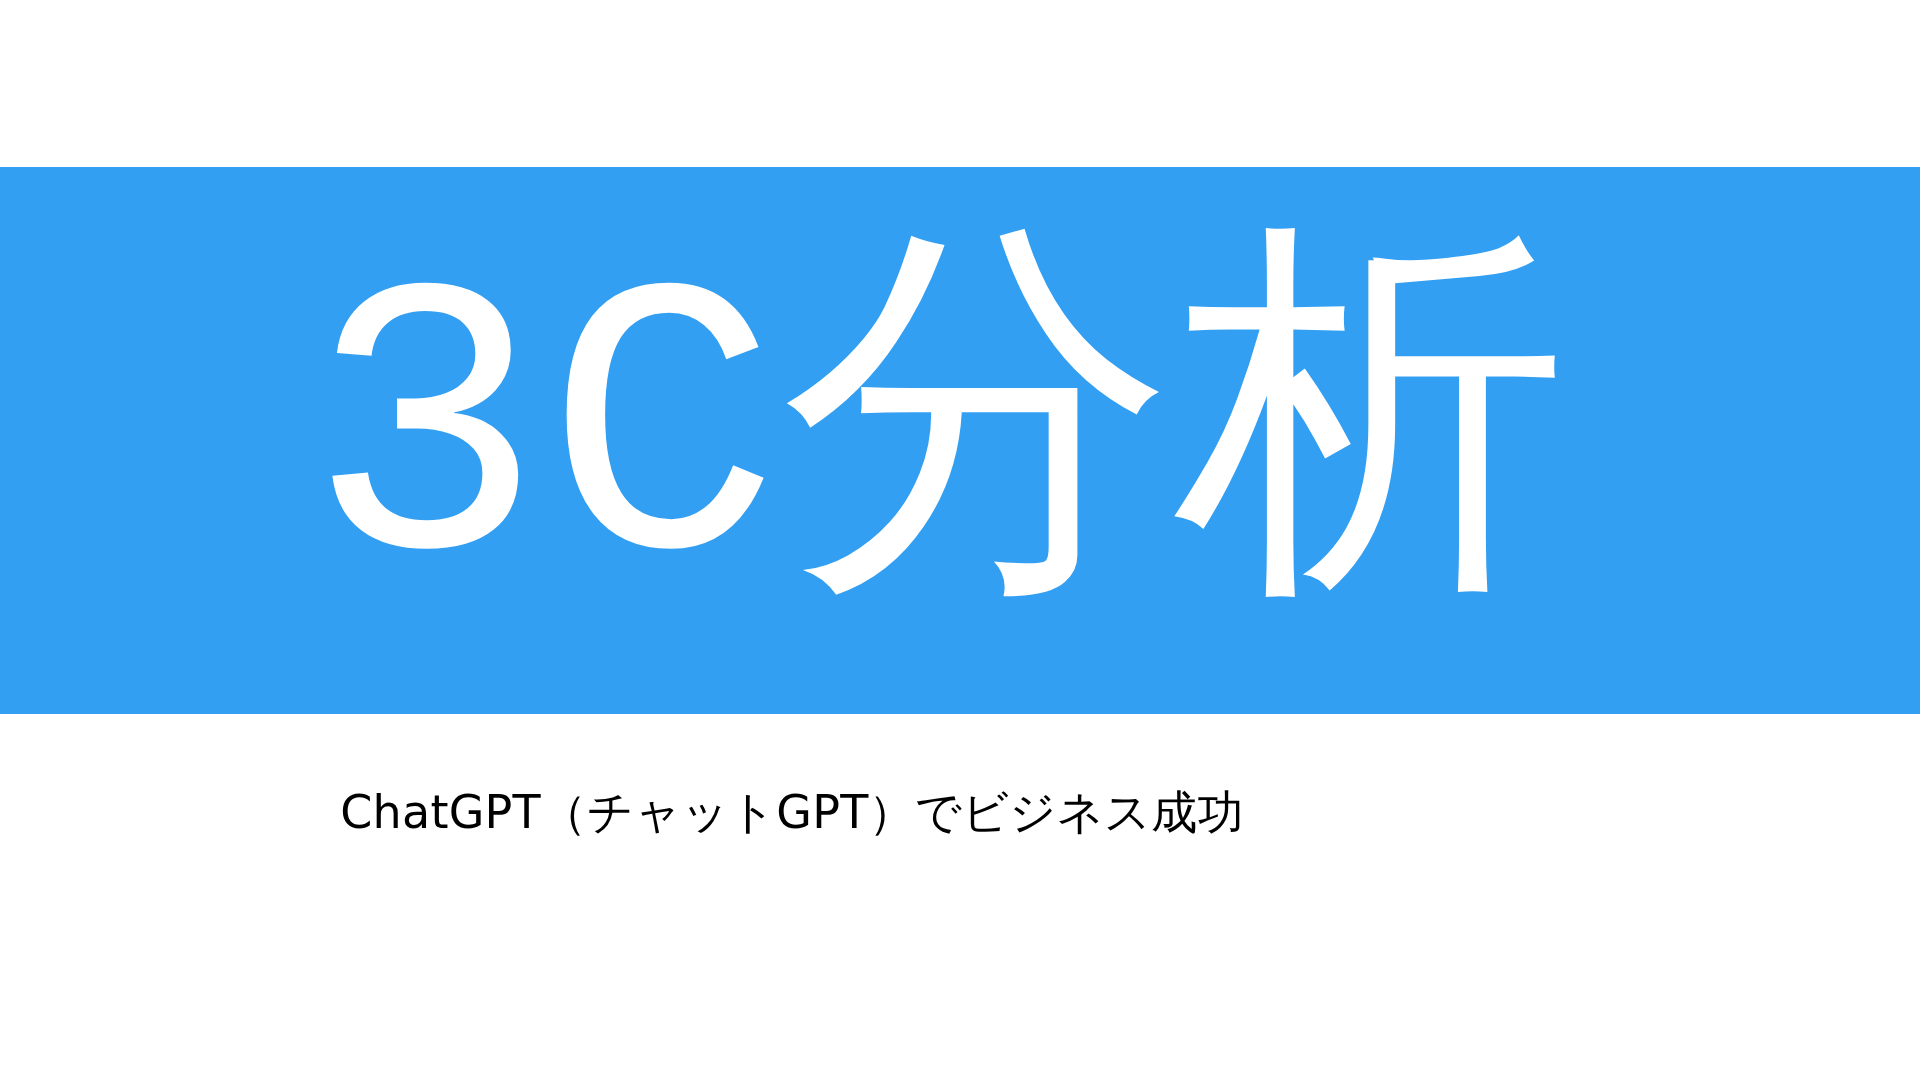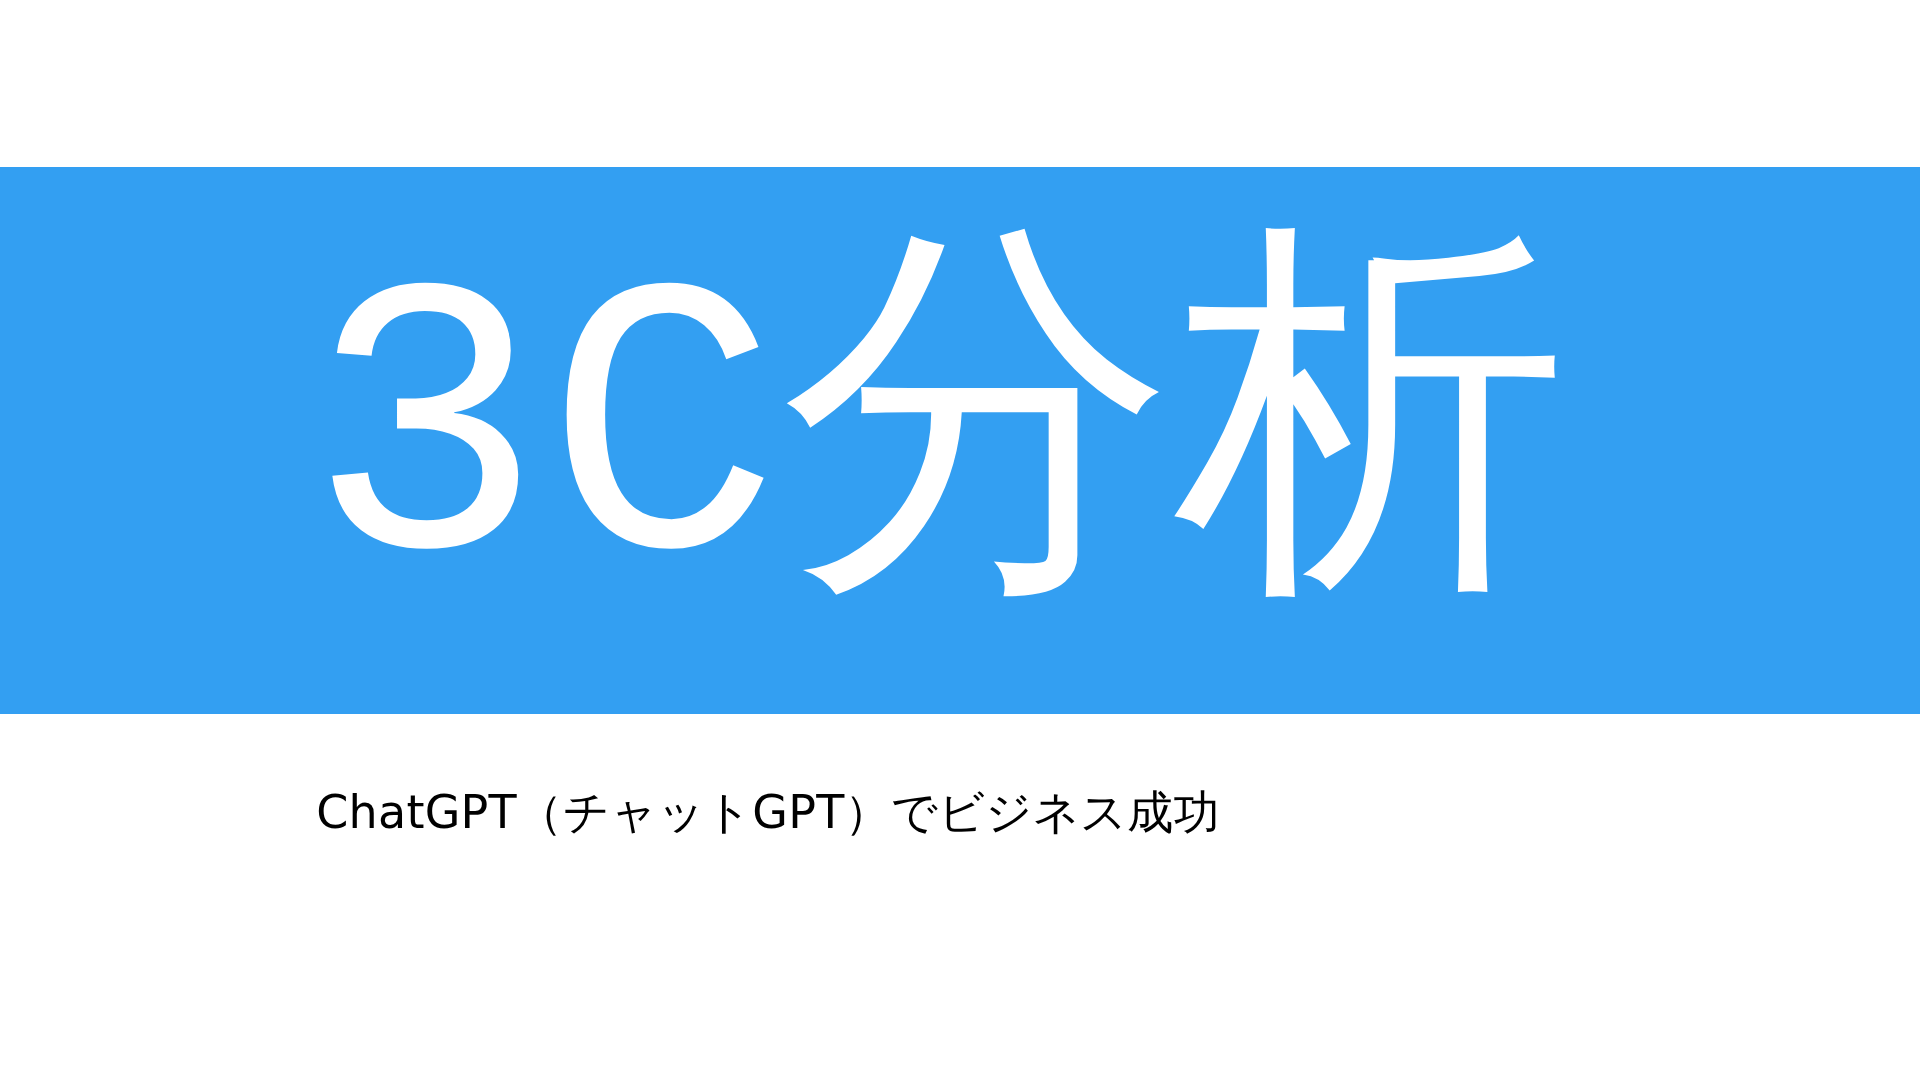--- a/index.html
+++ b/index.html
@@ -63,20 +63,21 @@
     left: 0;
     top: 776px;
     width: 1536px;
     text-align: center;
     color: #000000;
     font-family: "DejaVu Sans", "Liberation Sans", sans-serif;
     font-weight: 400;
     font-size: 46px;
     line-height: 72px;
     letter-spacing: 0.005em;
+    padding-left: 24px;
   }
 
   .subtitle-line {
     display: block;
     white-space: nowrap;
   }
 </style>
 </head>
 <body>
 

